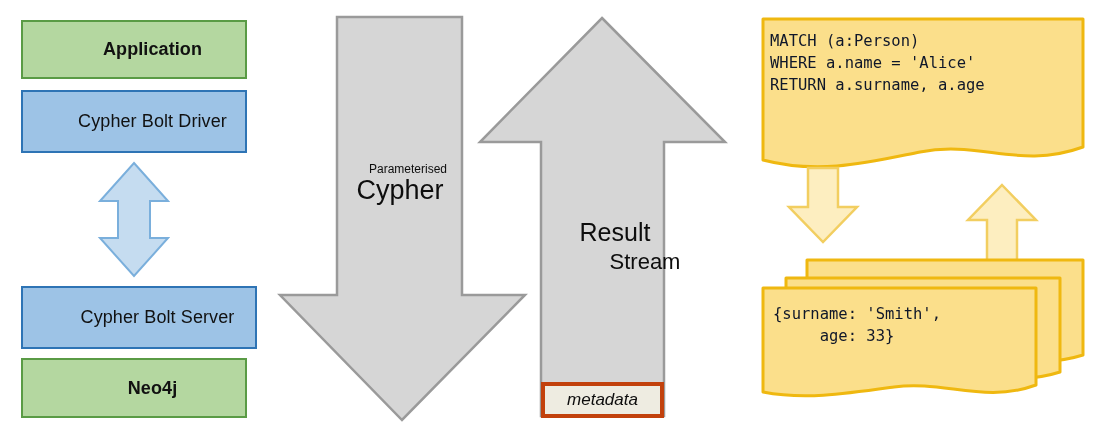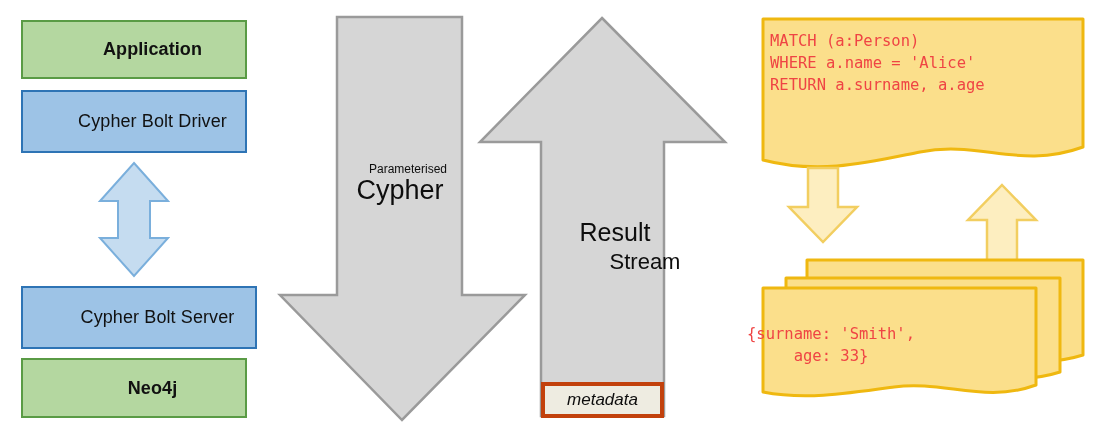--- a/index.html
+++ b/index.html
@@ -76,21 +76,21 @@
     font-size: 17px;
     color: #0d0d0d;
   }
 
   
   .doc-text {
     position: absolute;
     font-family: "DejaVu Sans Mono", "Liberation Mono", monospace;
     font-size: 15.5px;
     line-height: 22px;
-    color: #ef4444;
+    color: #0f172a;
     white-space: pre;
     letter-spacing: 0px;
   }
 </style>
 </head>
 <body>
 
 <div id="canvas">
 
   <div class="abs stackbox box-green" style="left:21px; top:20px; width:226px; height:59px;">
@@ -147,16 +147,16 @@
   <div class="center-label lbl-res2" style="left:541px; top:250px; width:120px;margin-left:44px;">Stream</div>
 
   <div class="abs metadata-chip" style="left:541px; top:382px; width:123px; height:36px;">
     <span>metadata</span>
   </div>
 
   <div class="doc-text" style="left:770px; top:30px; width:300px;">MATCH (a:Person)
 WHERE a.name = 'Alice'
 RETURN a.surname, a.age</div>
 
-  <div class="doc-text" style="left:747px; top:303px; width:250px;margin-top:20px;">{surname: 'Smith',
+  <div class="doc-text" style="left:773px; top:303px; width:250px;">{surname: 'Smith',
      age: 33}</div>
 
 </div>
 
 </body></html>

